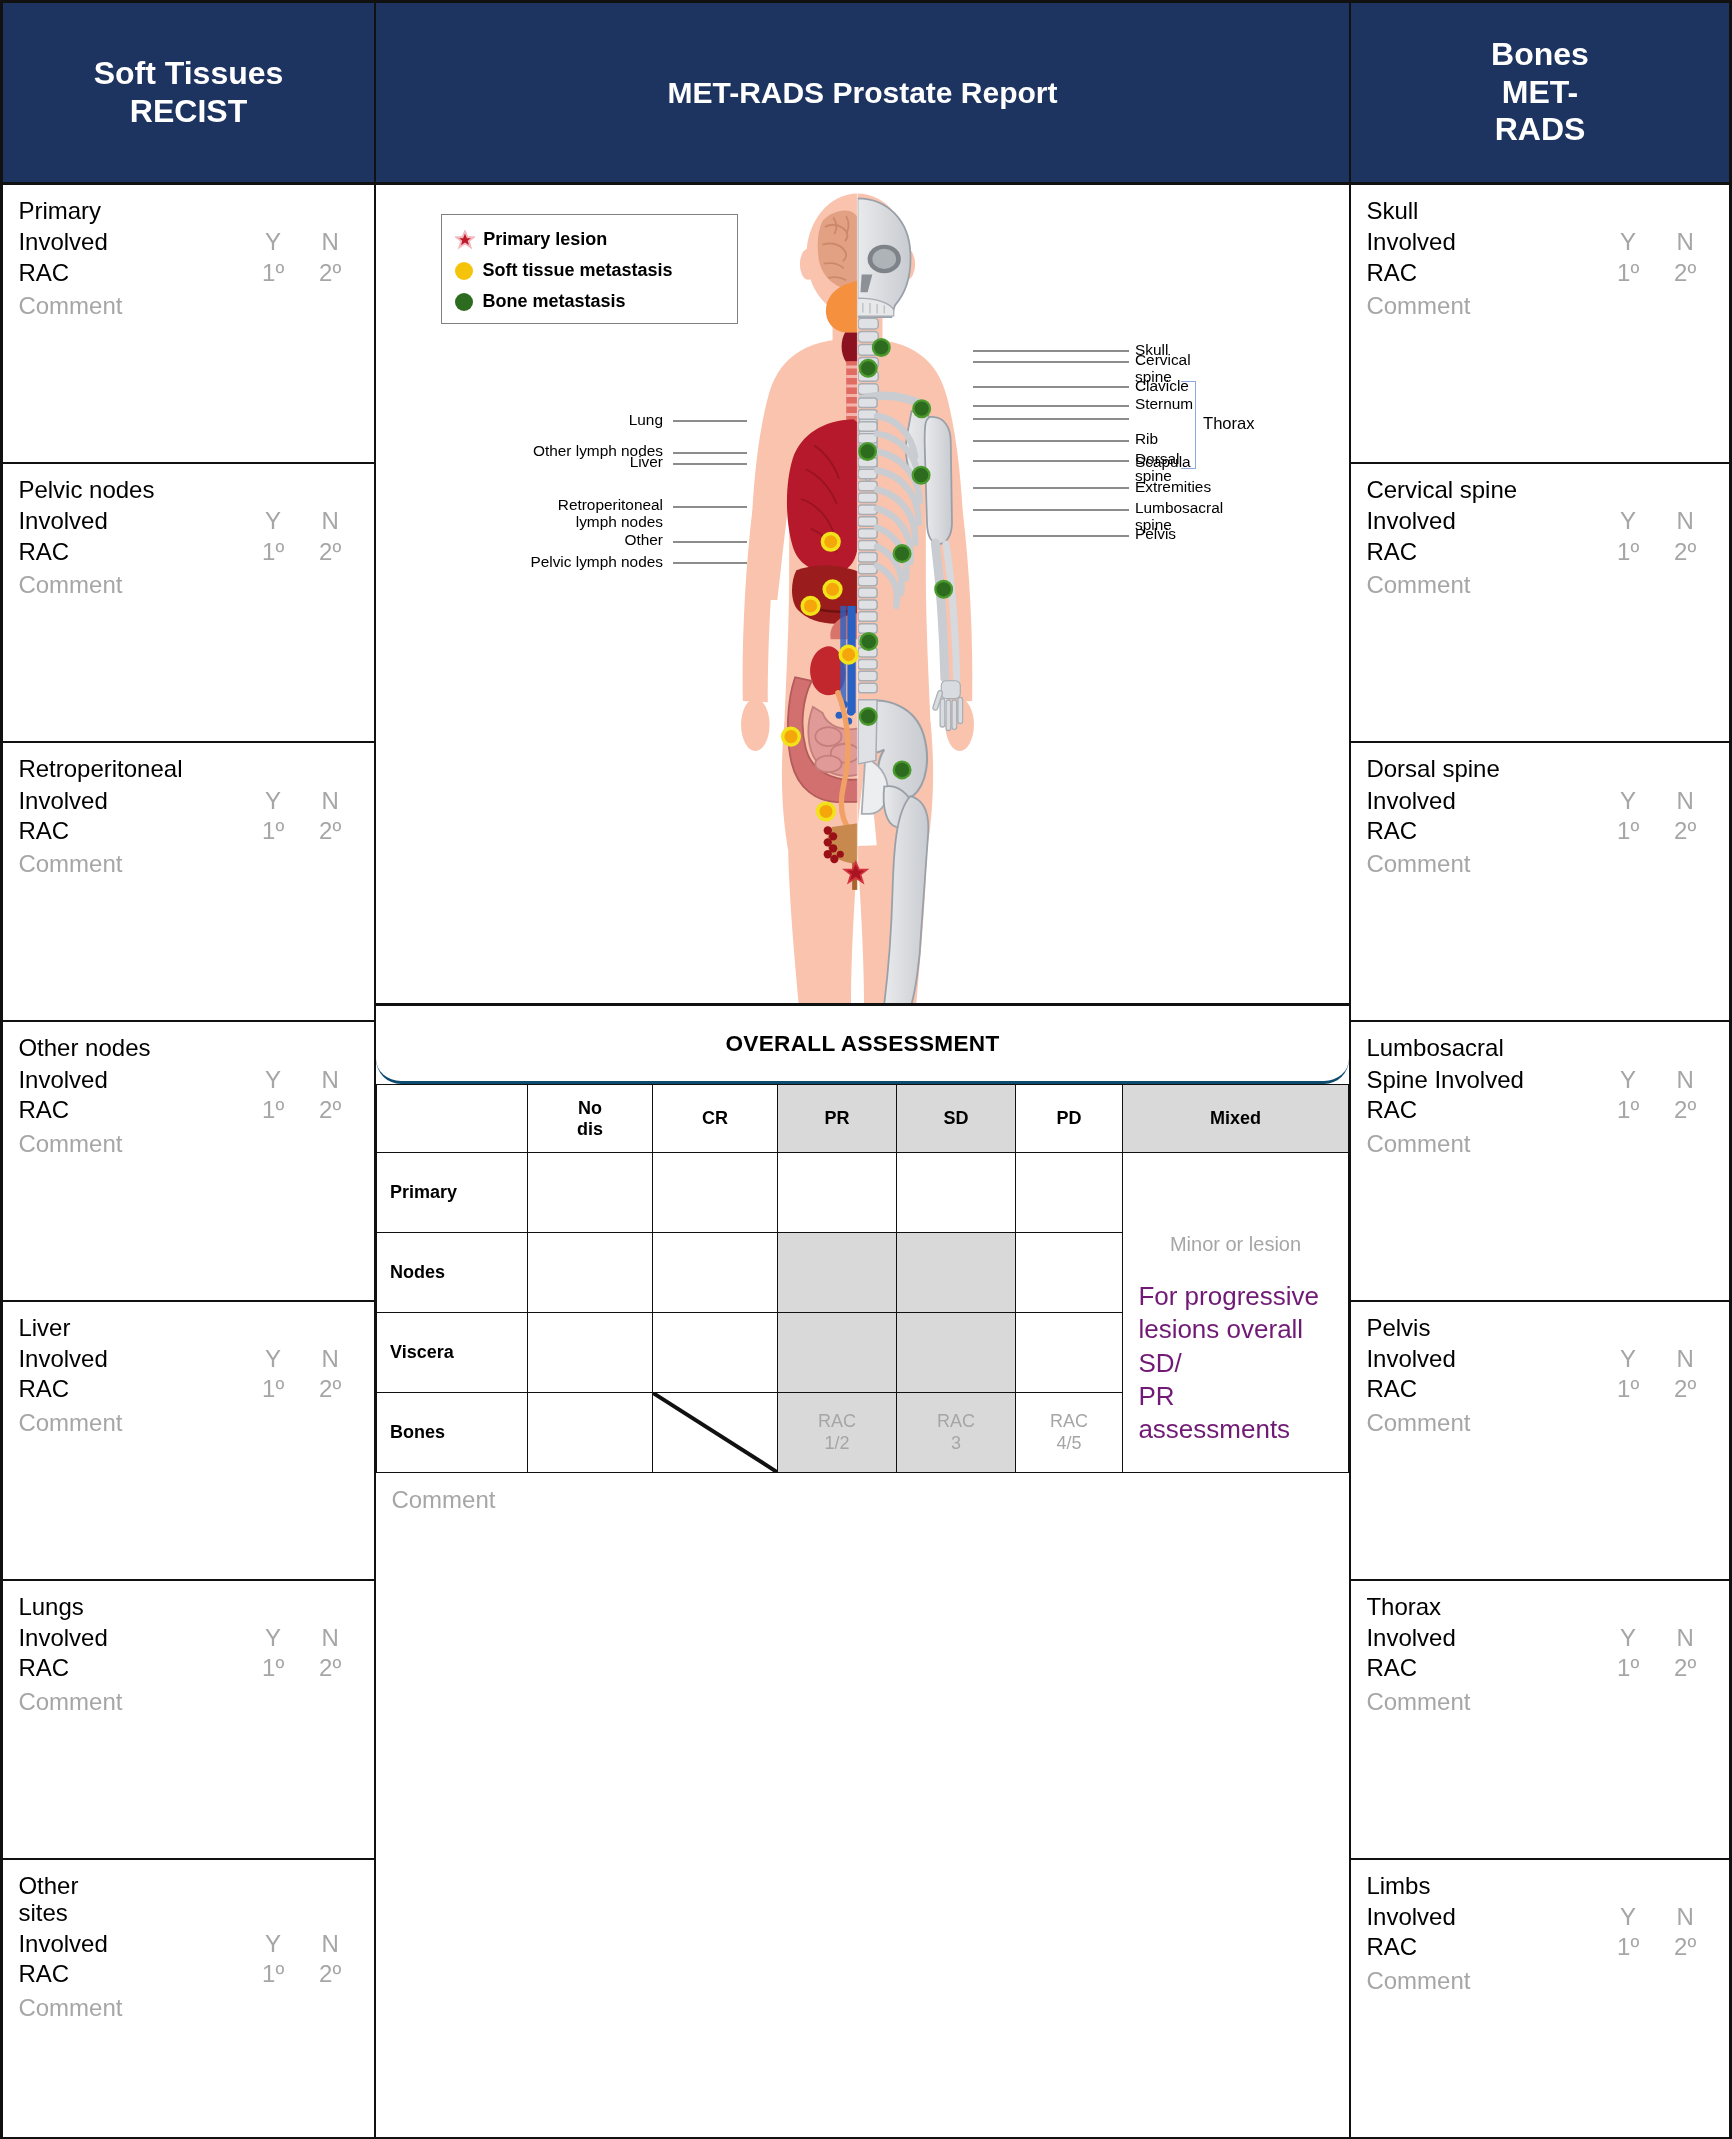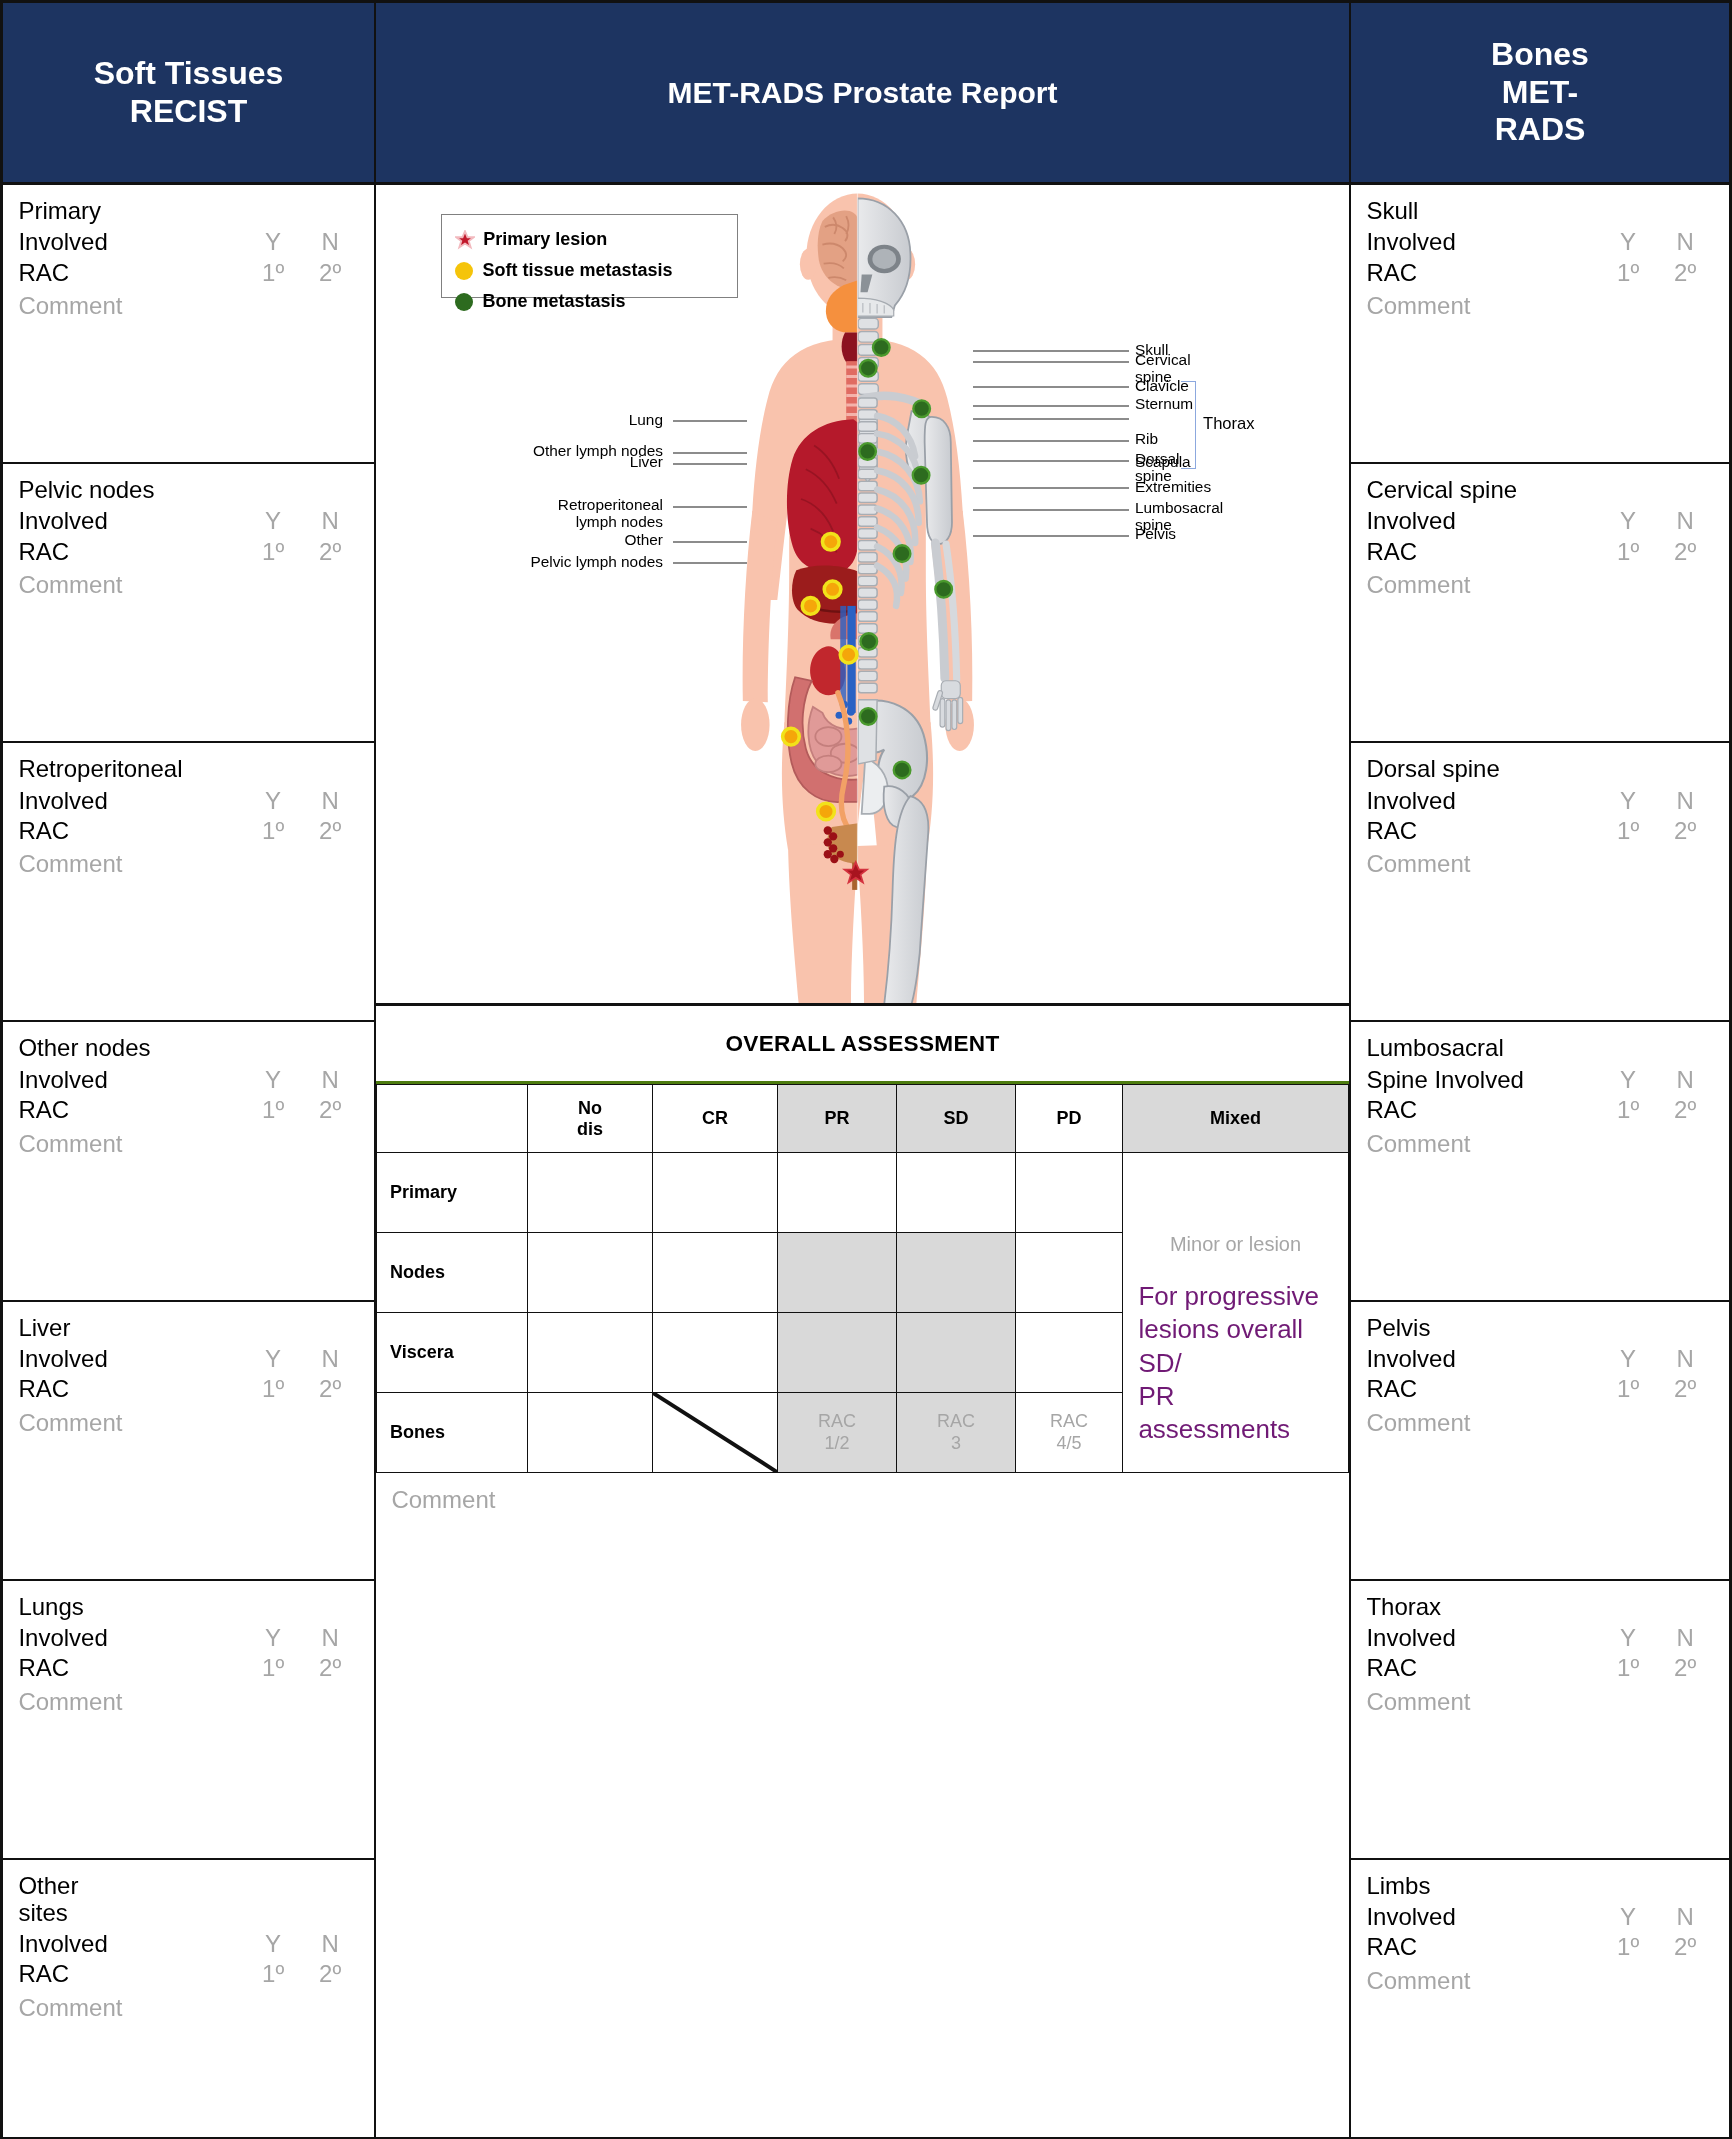--- a/index.html
+++ b/index.html
@@ -77,21 +77,21 @@
   .diagram {
     position:relative;
     height:821px;
     border-bottom:3px solid #111;
     overflow:hidden;
     background:#fff;
   }
 
   
   .legend {
-    position:absolute; left:65px; top:28.5px; width:297px; height:84px;
+    position:absolute; left:65px; top:28.5px; width:297px; height:110px;
     border:1.8px solid #808080; background:#fff;
     padding:9.5px 0 0 13px;
   }
   .legend-row { display:flex; align-items:center; height:31px; font-size:18px; font-weight:bold; }
   .lg-dot { width:18px; height:18px; border-radius:50%; margin-right:9.5px; flex:0 0 auto; }
   .lg-star { width:20px; height:20px; margin-right:8.3px; flex:0 0 auto; }
 
   
   .figwrap { position:absolute; left:330px; top:4.8px; width:303px; height:814px; }
 
@@ -111,21 +111,22 @@
     border-left:none;
     border-radius:0;
   }
   .brace-lbl { position:absolute; font-size:16.6px; color:#000; }
 
   
   .oa-title {
     text-align:center; font-size:22.6px; font-weight:bold;
     letter-spacing:0.3px;
     padding:25px 0 24px 0;
-    border-bottom:3px solid #4d7c0f;
+    border-bottom:3px solid #0c4a6e;
+    border-radius:25px;
   }
   table.oa { width:100%; border-collapse:collapse; table-layout:fixed; }
   table.oa th, table.oa td {
     border:1.8px solid #111; vertical-align:middle; text-align:center;
   }
   table.oa th { font-size:18px; font-weight:bold; padding:8.3px 0; height:68px; }
   table.oa td { height:80px; font-size:18px; }
   .c-rowlbl { width:151px; text-align:left !important; padding-left:13px; font-size:19px; font-weight:bold; }
   .c-nodis  { width:125px; }
   .c-cr     { width:125px; }

